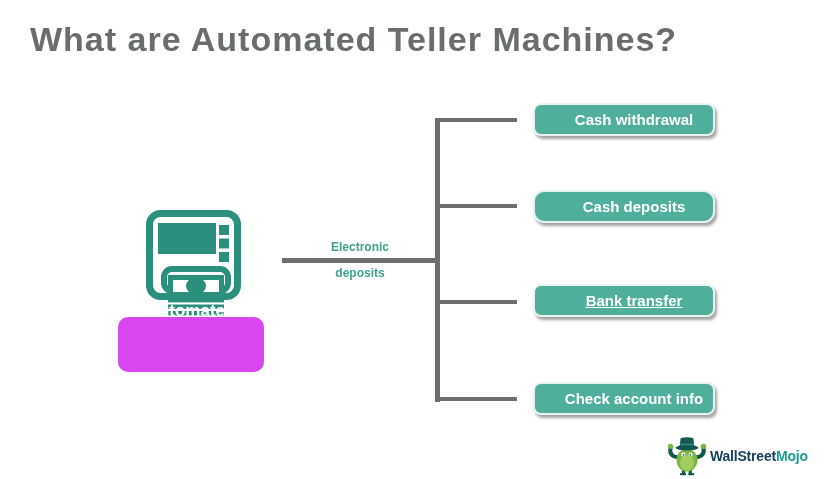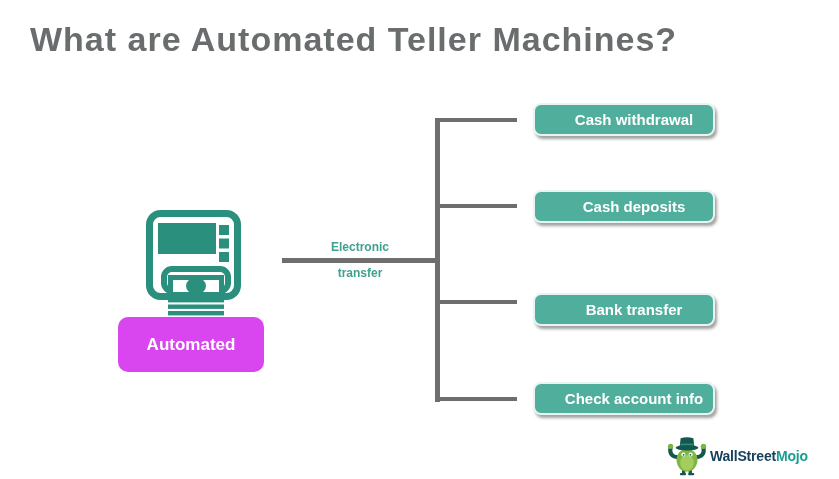--- a/index.html
+++ b/index.html
@@ -46,22 +46,22 @@
   .connector-label span{display:block;}
   
   .func-box{
     position:absolute;left:533px;width:158px;height:29px;
     background:#4fae9c;border:2px solid #e9f4f1;border-radius:8px;
     box-shadow:2px 3px 3px rgba(70,70,70,0.5);
     display:flex;align-items:center;justify-content:center;
     color:#ffffff;font-weight:bold;font-size:15px;white-space:nowrap;padding-left:20px;
   }
   .f1{top:103px;}
-  .f2{top:190px;}
-  .f3{top:293px;}
+  .f2{top:190px;border-radius:11px;}
+  .f3{top:284px;text-decoration:underline;}
   .f4{top:382px;}
   
   .logo{
     position:absolute;left:666px;top:435px;
     display:flex;align-items:center;gap:2px;
   }
   .mascot-icon{width:42px;height:41px;}
   .logo-text{font-size:14px;font-weight:bold;letter-spacing:-0.2px;white-space:nowrap;}
   .logo-part1{color:#17405c;}
   .logo-part2{color:#1b9e8f;}
@@ -88,27 +88,28 @@
     <rect x="29.5" y="75.5" width="51" height="17" fill="#ffffff" stroke="#2a8f7d" stroke-width="5"></rect>
     <ellipse cx="55" cy="84" rx="10" ry="8.5" fill="#2a8f7d"></ellipse>
 
     <rect x="27" y="96" width="56" height="4.4" fill="#2a8f7d"></rect>
     <rect x="27" y="102.5" width="56" height="4.4" fill="#2a8f7d"></rect>
     <rect x="27" y="109" width="56" height="4.4" fill="#2a8f7d"></rect>
   </svg>
 
   <div class="atm-label">
     <span>Automated</span>
+    <span>teller machines</span>
   </div>
 
   <div class="hline main-line"></div>
 
   <div class="connector-label">
     <span>Electronic</span>
-    <span>transfer</span>
+    <span>deposits</span>
   </div>
 
   <div class="vline"></div>
   <div class="hline branch b1"></div>
   <div class="hline branch b2"></div>
   <div class="hline branch b3"></div>
   <div class="hline branch b4"></div>
 
   <div class="func-box f1">Cash withdrawal</div>
   <div class="func-box f2">Cash deposits</div>

